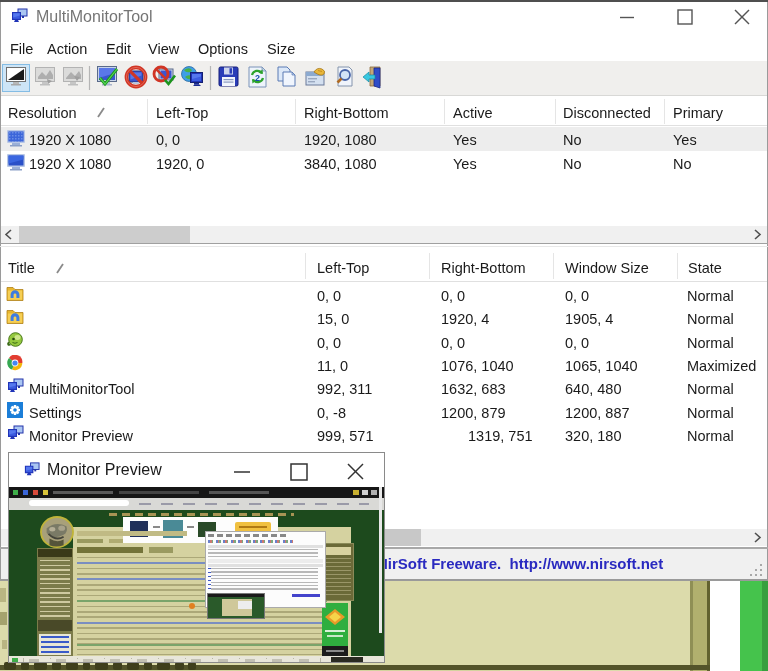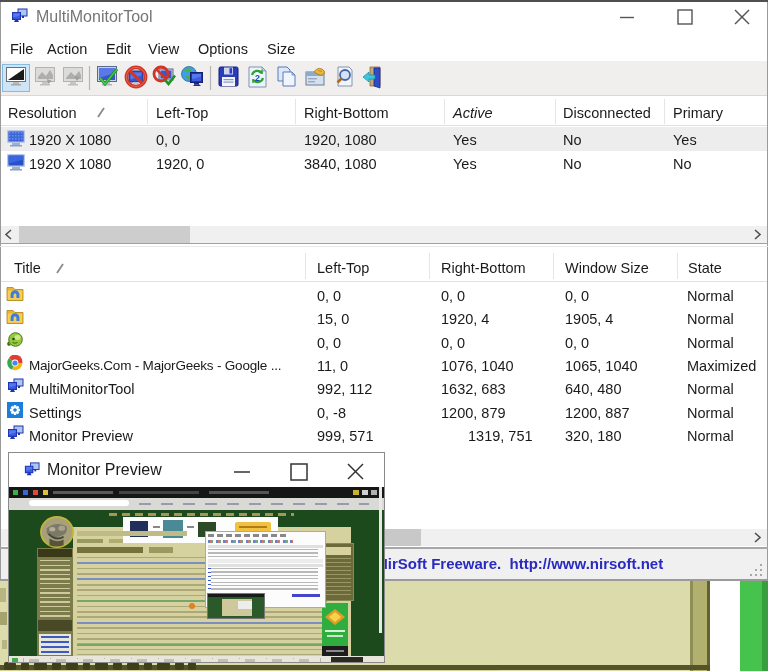--- a/index.html
+++ b/index.html
@@ -191,21 +191,21 @@
   <div class="abs" style="left:294px;top:2px;width:1px;height:25px;background:#e5e5e5;"></div>
   <div class="abs" style="left:443px;top:2px;width:1px;height:25px;background:#e5e5e5;"></div>
   <div class="abs" style="left:554px;top:2px;width:1px;height:25px;background:#e5e5e5;"></div>
   <div class="abs" style="left:663px;top:2px;width:1px;height:25px;background:#e5e5e5;"></div>
   <div class="txt" style="left:7px;top:8px;">Resolution</div>
   <svg class="abs" style="left:94px;top:9px;" width="12" height="13">
         <line x1="3" y1="11" x2="9" y2="2" stroke="#8a8a8a" stroke-width="1.8"></line>
       </svg>
   <div class="txt" style="left:155px;top:8px;">Left-Top</div>
   <div class="txt" style="left:303px;top:8px;">Right-Bottom</div>
-  <div class="txt" style="left:452px;top:8px;font-style:italic;">Active</div>
+  <div class="txt" style="left:452px;top:8px;">Active</div>
   <div class="txt" style="left:562px;top:8px;">Disconnected</div>
   <div class="txt" style="left:672px;top:8px;">Primary</div>
 </div>
 <div id="t1rows" class="abs" style="left:1px;top:126px;width:766px;height:100px;">
   <div class="abs" style="left:0;top:1px;width:766px;height:24px;background:#ededed;"></div>
   <svg class="abs" style="left:5px;top:3px;" width="20" height="18" viewBox="0 0 20 18">
     <rect x="1" y="1" width="18" height="13" rx="1" fill="#b9c8e6"></rect>
     <rect x="2.5" y="2.5" width="15" height="10" fill="#2a50c8"></rect>
     <rect x="2.5" y="2.5" width="15" height="10" fill="url(#mtx)" opacity="0.55"></rect>
     <rect x="6" y="14" width="8" height="2" fill="#9bb0d8"></rect>
@@ -245,21 +245,21 @@
   <path d="M755 4 L760 8.5 L755 13" fill="none" stroke="#505050" stroke-width="1.6"></path>
 </svg>
 <div class="abs" style="left:0;top:243px;width:768px;height:1px;background:#a0a0a0;"></div>
 <div class="abs" style="left:0;top:246px;width:768px;height:1px;background:#e8e8e8;"></div>
 
 <div id="t2head" class="abs" style="left:1px;top:250px;width:766px;height:32px;border-bottom:1px solid #e0e0e0;box-sizing:border-box;">
   <div class="abs" style="left:304px;top:3px;width:1px;height:26px;background:#e5e5e5;"></div>
   <div class="abs" style="left:428px;top:3px;width:1px;height:26px;background:#e5e5e5;"></div>
   <div class="abs" style="left:552px;top:3px;width:1px;height:26px;background:#e5e5e5;"></div>
   <div class="abs" style="left:676px;top:3px;width:1px;height:26px;background:#e5e5e5;"></div>
-  <div class="txt" style="left:13px;top:10px;">Title</div>
+  <div class="txt" style="left:7px;top:10px;">Title</div>
   <svg class="abs" style="left:53px;top:12px;" width="12" height="13">
         <line x1="3" y1="11" x2="9" y2="2" stroke="#8a8a8a" stroke-width="1.8"></line>
       </svg>
   <div class="txt" style="left:316px;top:10px;">Left-Top</div>
   <div class="txt" style="left:440px;top:10px;">Right-Bottom</div>
   <div class="txt" style="left:564px;top:10px;">Window Size</div>
   <div class="txt" style="left:687px;top:10px;">State</div>
 </div>
 <div id="t2rows" class="abs" style="left:1px;top:282px;width:766px;height:164px;">
 
@@ -296,35 +296,34 @@
   <div class="txt" style="left:686px;top:53px;">Normal</div>
 
   <svg class="abs" style="left:5px;top:73px;" width="18" height="16" viewBox="0 0 18 16">
     <circle cx="9" cy="8" r="7" fill="#fff"></circle>
     <path d="M9 8 L3 3 A7.3 7.3 0 0 1 16.3 8 z" fill="#e23d31"></path>
     <path d="M9 8 L16.3 8 A7.3 7.3 0 0 1 6 14.6 z" fill="#f3b60c"></path>
     <path d="M9 8 L6 14.6 A7.3 7.3 0 0 1 3 3 z" fill="#36a852"></path>
     <circle cx="9" cy="8" r="3.4" fill="#fff"></circle>
     <circle cx="9" cy="8" r="2.6" fill="#4586f3"></circle>
   </svg>
-  <div class="txt" style="left:28px;top:76px;font-size:13.5px;letter-spacing:-0.2px;">MajorGeeks.Com - MajorGeeks - Google ...</div>
   <div class="txt" style="left:316px;top:76px;">11, 0</div>
   <div class="txt" style="left:440px;top:76px;">1076, 1040</div>
   <div class="txt" style="left:564px;top:76px;">1065, 1040</div>
   <div class="txt" style="left:686px;top:76px;">Maximized</div>
 
   <svg class="abs" style="left:5px;top:96px;" width="18" height="16" viewBox="0 0 18 16">
     <rect x="8" y="1" width="9" height="7" fill="#aac6f2" stroke="#2233aa" stroke-width="1"></rect>
     <rect x="12" y="8" width="2" height="2" fill="#2233aa"></rect>
     <path d="M2 4 h9 v8 h-3 l1 2 h-5 l1 -2 h-3 z" fill="#2034b8"></path>
     <rect x="3.2" y="5.2" width="6.6" height="5.6" fill="#3c5ce0"></rect>
     <path d="M3.2 5.2 h6.6 v2.2 l-6.6 2 z" fill="#5578ee"></path>
   </svg>
   <div class="txt" style="left:28px;top:99px;">MultiMonitorTool</div>
-  <div class="txt" style="left:316px;top:99px;">992, 112</div>
+  <div class="txt" style="left:316px;top:99px;">992, 311</div>
   <div class="txt" style="left:440px;top:99px;">1632, 683</div>
   <div class="txt" style="left:564px;top:99px;">640, 480</div>
   <div class="txt" style="left:686px;top:99px;">Normal</div>
 
   <svg class="abs" style="left:5px;top:120px;" width="18" height="16" viewBox="0 0 18 16">
     <rect x="1" y="0" width="16" height="16" fill="#1b7ed8"></rect>
     <g stroke="#ffffff" stroke-width="2.4">
       <line x1="9" y1="3" x2="9" y2="13"></line>
       <line x1="4" y1="8" x2="14" y2="8"></line>
       <line x1="5.5" y1="4.5" x2="12.5" y2="11.5"></line>

